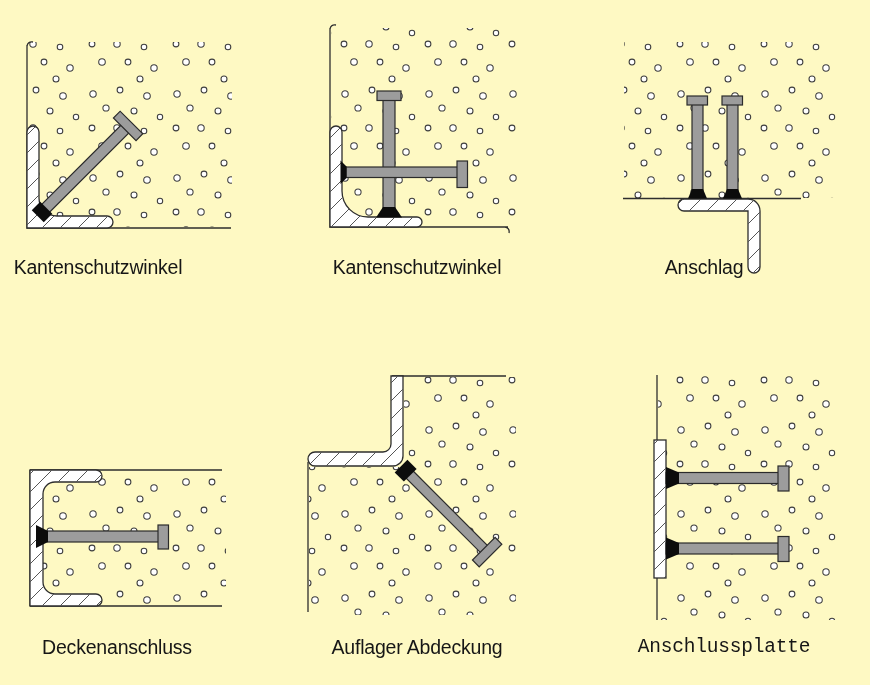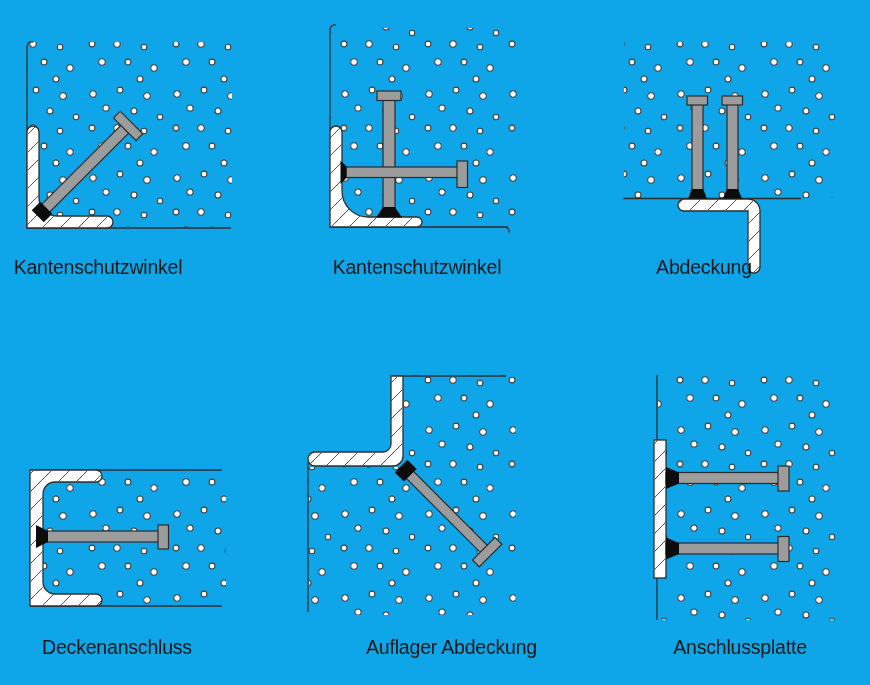--- a/index.html
+++ b/index.html
@@ -1,17 +1,17 @@
 <!DOCTYPE html>
 <html><head>
 <meta charset="utf-8">
 <style>
   html,body{margin:0;padding:0;background:#ffffff;}
   #stage{
-    position:relative;width:870px;height:685px;background:#0ea5e9;overflow:hidden;
+    position:relative;width:870px;height:685px;background:#fef9c3;overflow:hidden;
     font-family:"Liberation Sans","DejaVu Sans",sans-serif;
   }
   #drawing{position:absolute;left:0;top:0;}
   .cap{
     position:absolute;width:240px;text-align:center;
     font-size:19.5px;line-height:24px;color:#161616;letter-spacing:-0.2px;
     white-space:nowrap;
   }
   .cap span{display:block;}
   
@@ -151,21 +151,21 @@
       </g>
     </g>
   </svg>
 
   <div class="cap" style="left:-22px;top:255px;">Kantenschutzwinkel</div>
 
   <div class="cap" style="left:297px;top:255px;">
     <span>Kantenschutzwinkel</span>
   </div>
 
-  <div class="cap" style="left:584px;top:255px;">Abdeckung</div>
+  <div class="cap" style="left:584px;top:255px;">Anschlag</div>
 
   <div class="cap" style="left:-3px;top:635px;">Deckenanschluss</div>
 
-  <div class="cap" style="left:297px;top:635px;text-align:right;">Auflager Abdeckung</div>
+  <div class="cap" style="left:297px;top:635px;">Auflager Abdeckung</div>
 
-  <div class="cap" style="left:620px;top:635px;">Anschlussplatte</div>
+  <div class="cap" style="left:604px;top:635px;font-family:Liberation Mono, monospace;">Anschlussplatte</div>
 
 </div>
 
 </body></html>

